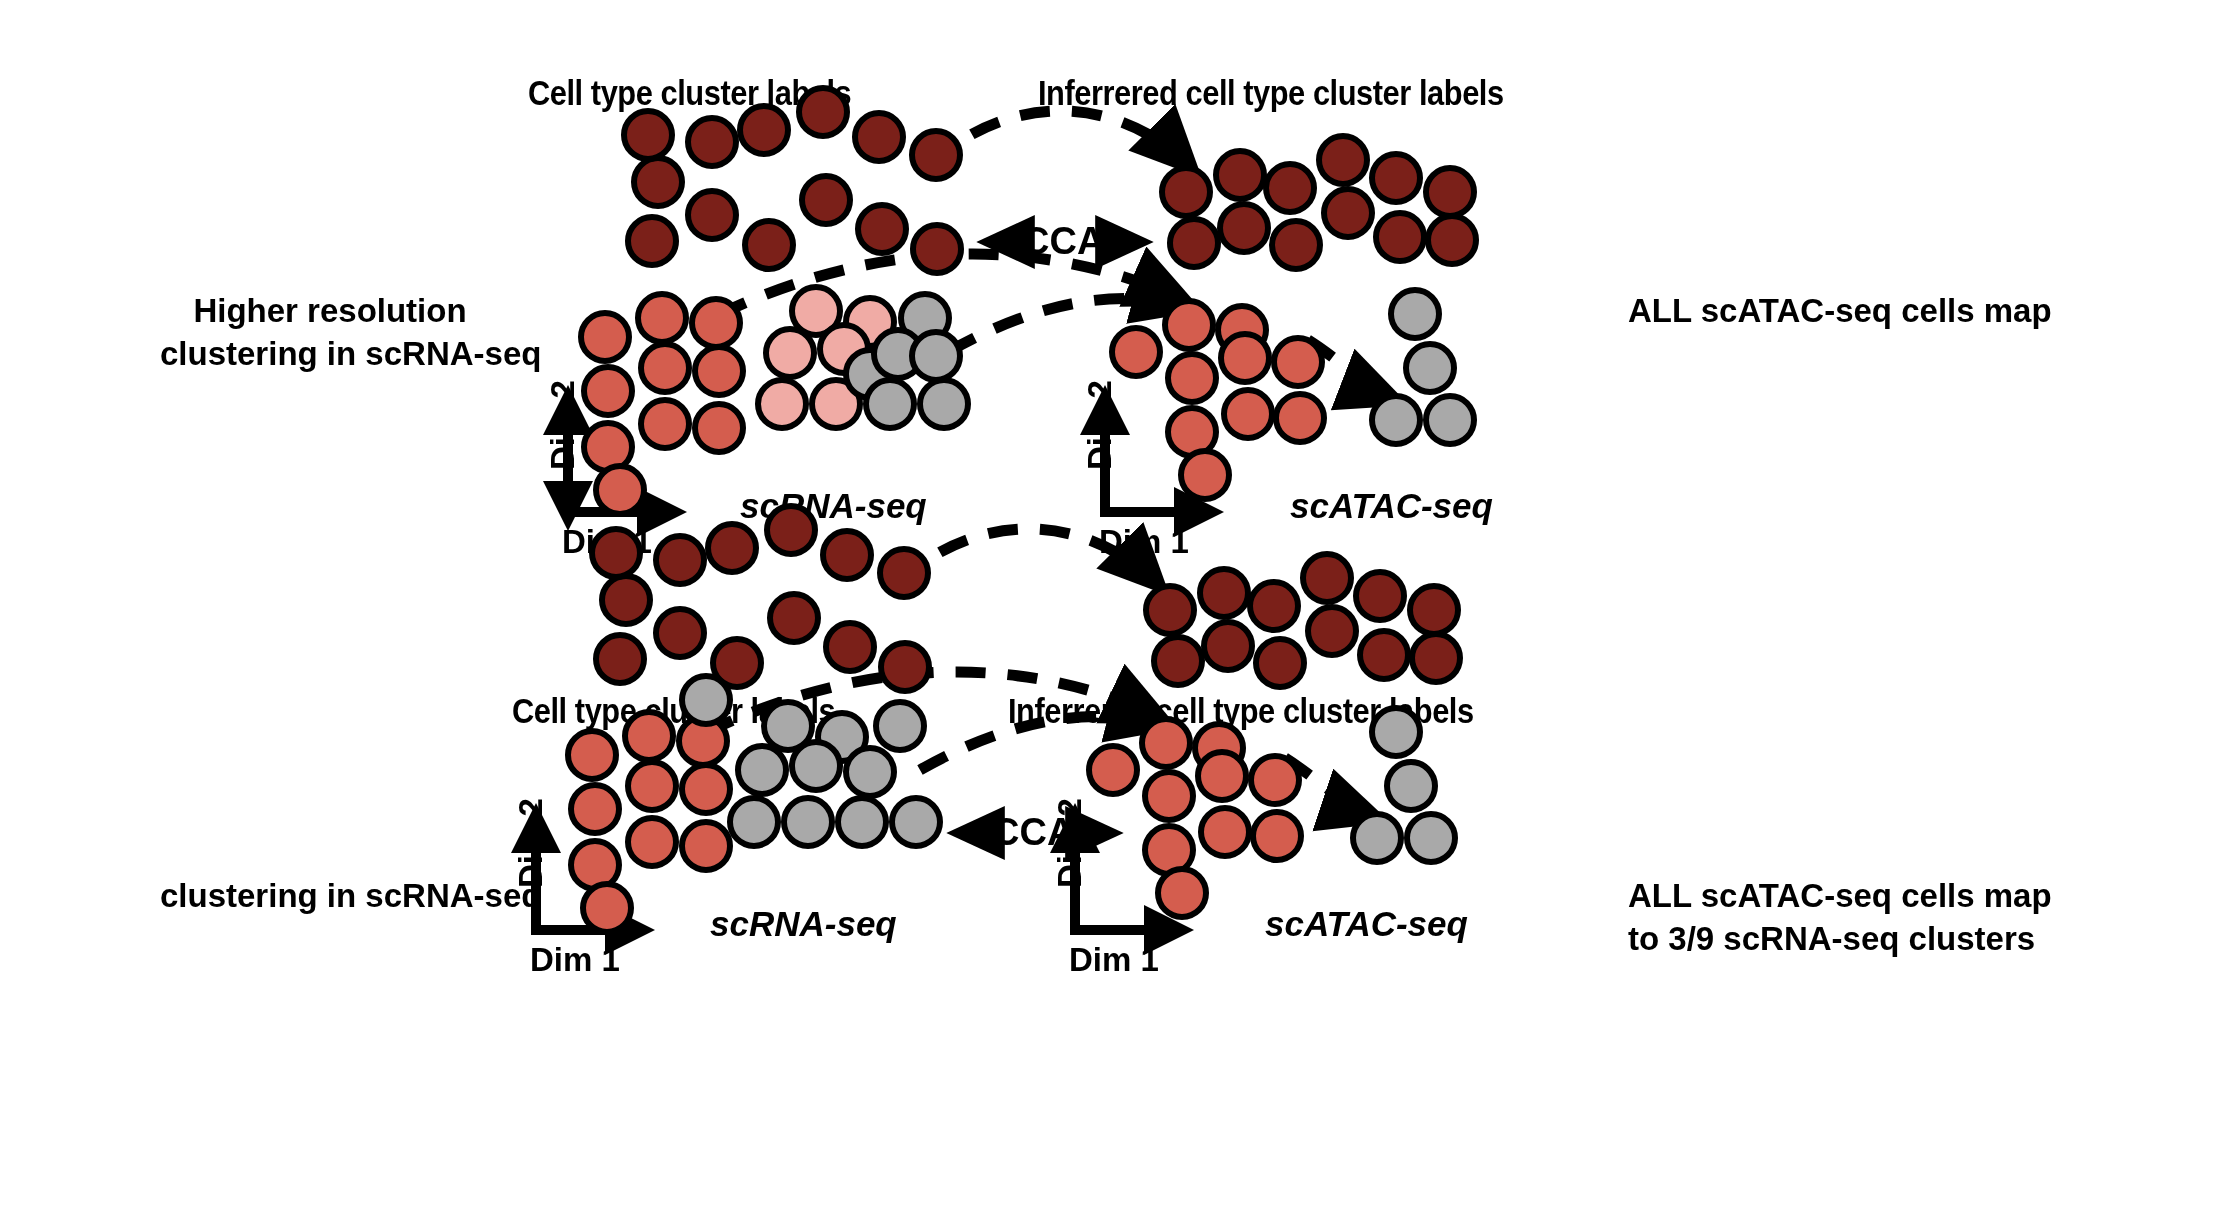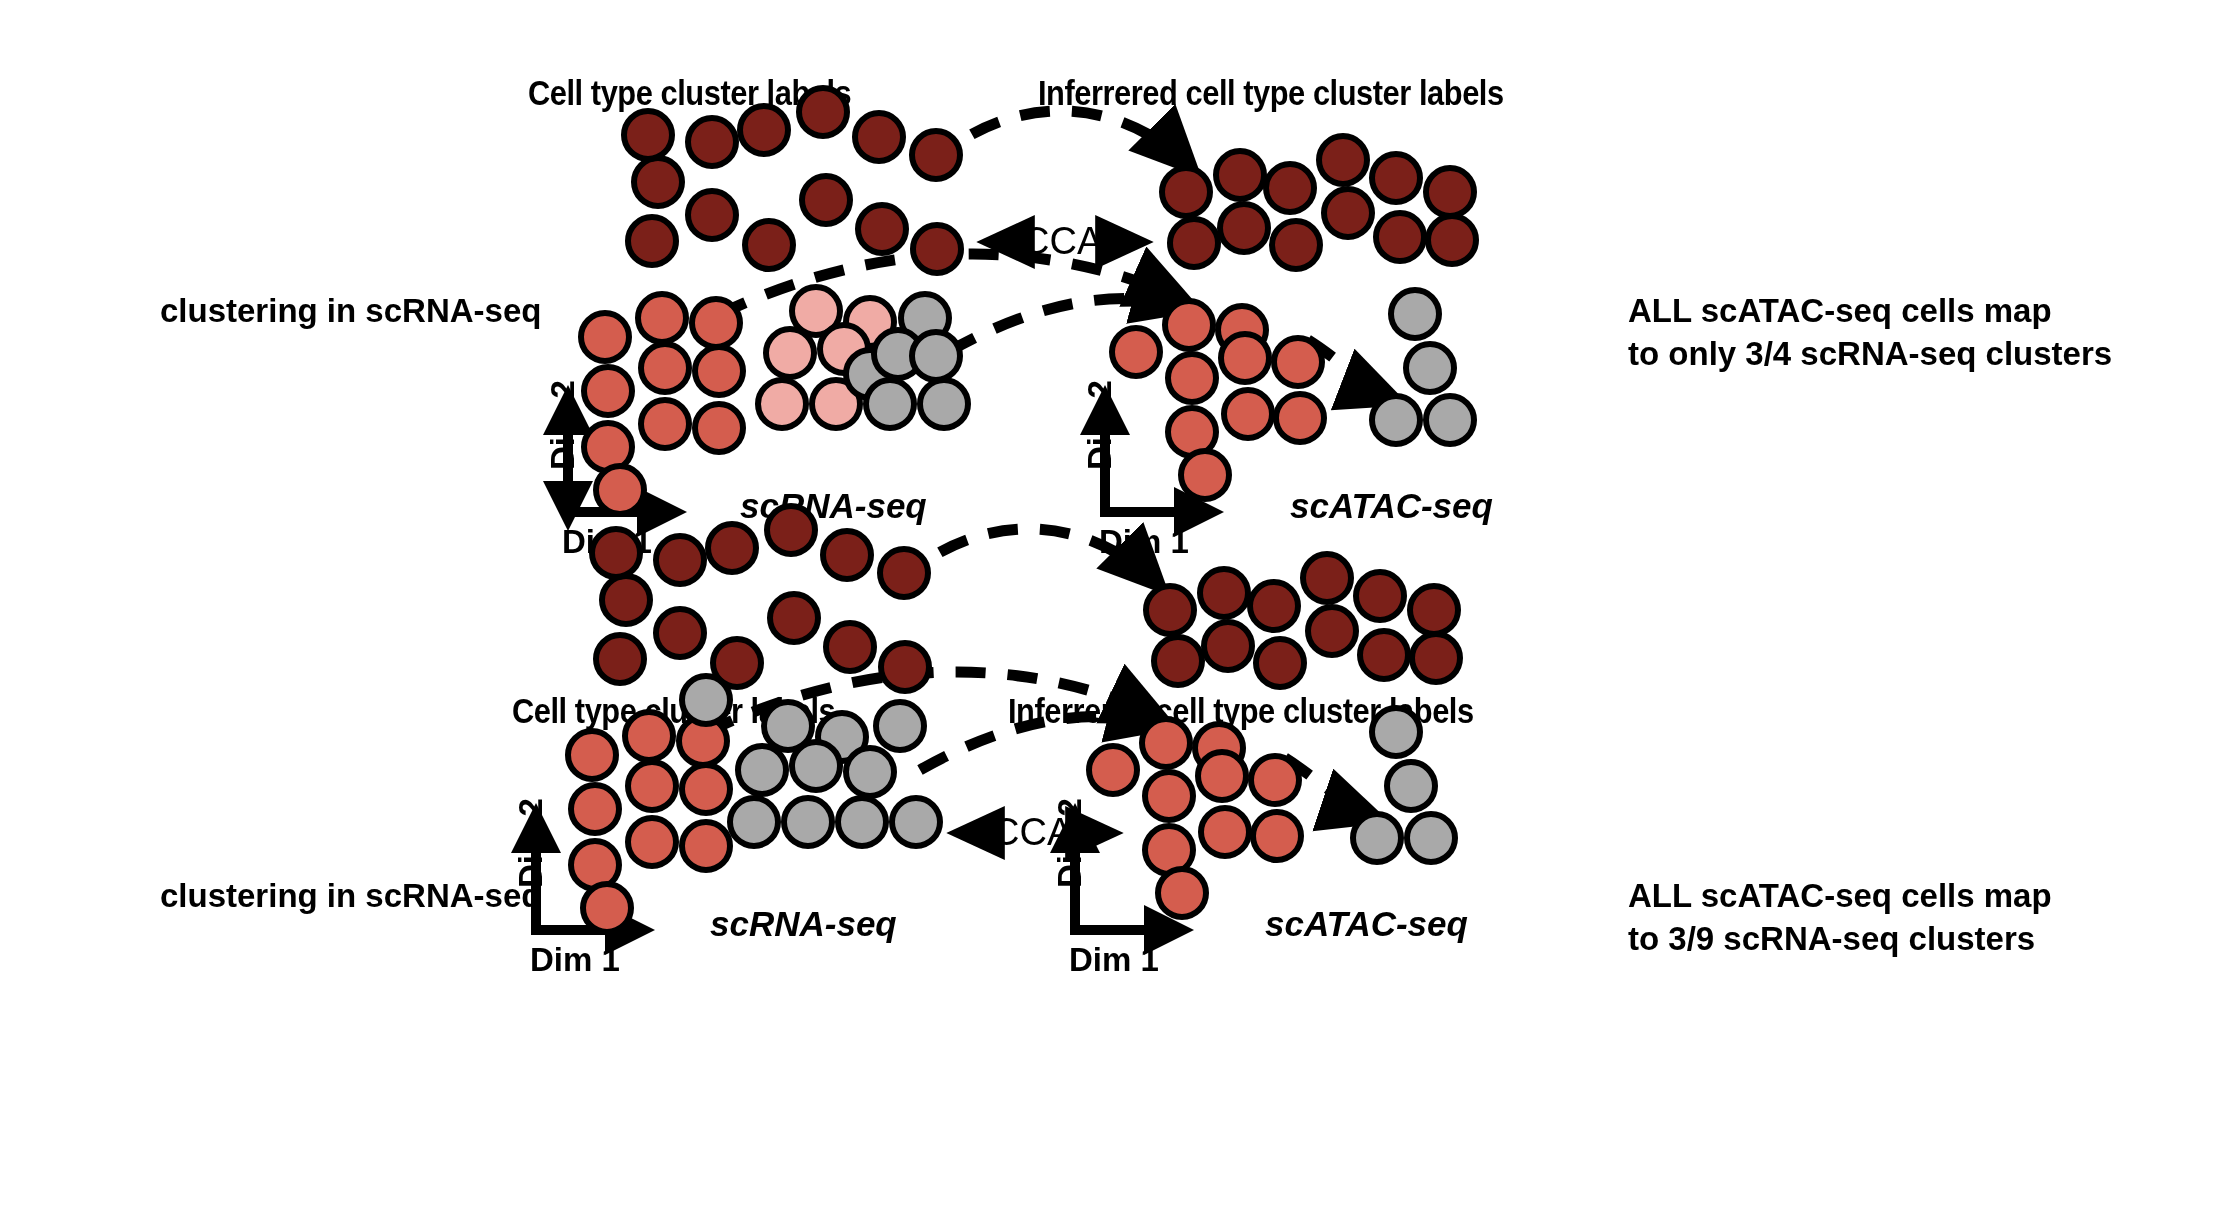--- a/index.html
+++ b/index.html
@@ -56,21 +56,21 @@
     font-size: 33px;
     white-space: nowrap;
     line-height: 1;
   }
   .axis-label.vertical {
     transform: rotate(-90deg);
     transform-origin: left top;
   }
   .cca-label {
     font-family: "Liberation Sans", sans-serif;
-    font-weight: normal;
+    font-weight: bold;
     font-size: 38px;
     white-space: nowrap;
     line-height: 1;
   }
 
   
   .cell {
     position: absolute;
     border-radius: 50%;
     box-sizing: border-box;
@@ -142,26 +142,26 @@
       <line x1="990" y1="833" x2="958" y2="833" stroke="#000" stroke-width="9" marker-end="url(#arrowSolid)"></line>
       <line x1="1080" y1="833" x2="1112" y2="833" stroke="#000" stroke-width="9" marker-end="url(#arrowSolid)"></line>
     </g>
   </svg>
 
   <div class="abs panel-title" style="left:528px; top:75px;">Cell type cluster labels</div>
 
   <div class="abs panel-title" style="left:1038px; top:75px;">Inferrered cell type cluster labels</div>
 
   <div class="abs side-text left" style="left:160px; top:290px; width:340px;">
+    <div>Higher resolution</div>
     <div>clustering in scRNA-seq</div>
   </div>
 
   <div class="abs side-text right" style="left:1628px; top:290px; width:560px;">
     <div>ALL scATAC-seq cells map</div>
-    <div>to only 3/4 scRNA-seq clusters</div>
   </div>
 
   <div class="abs cca-label" style="left:1022px; top:222px;">CCA</div>
 
   <div class="abs axis-label vertical" style="left:546px; top:470px;">Dim 2</div>
   <div class="abs axis-label" style="left:562px; top:525px;">Dim 1</div>
   <div class="abs assay-label" style="left:740px; top:488px;">scRNA-seq</div>
 
   <div class="abs axis-label vertical" style="left:1083px; top:470px;">Dim 2</div>
   <div class="abs axis-label" style="left:1099px; top:525px;">Dim 1</div>

